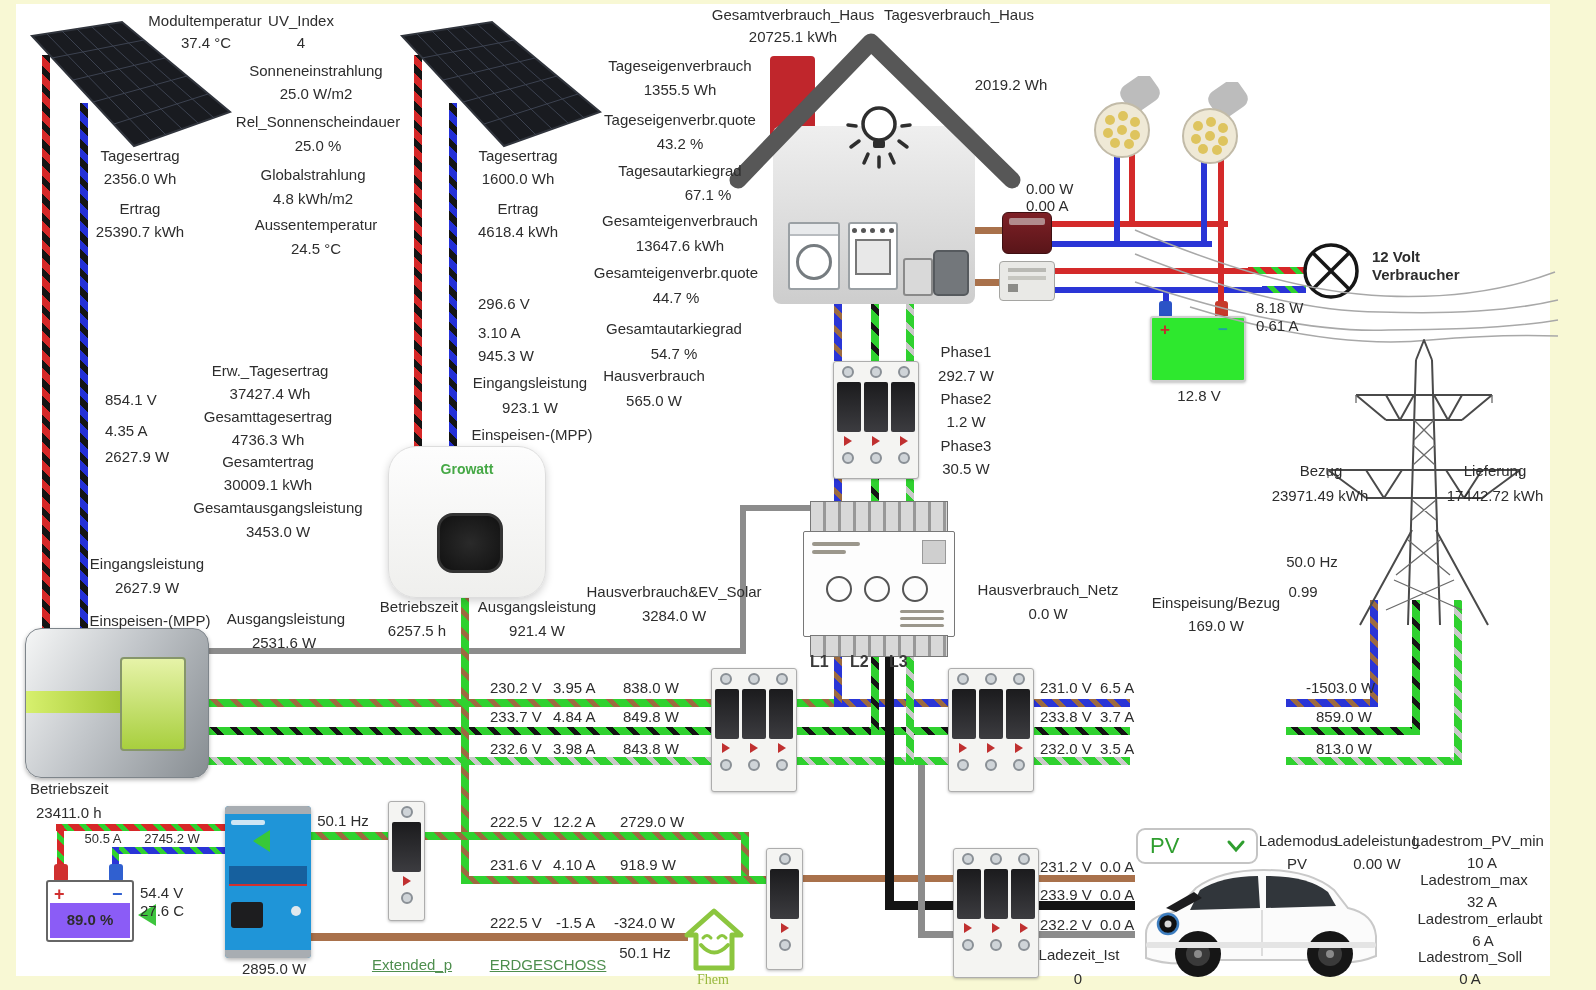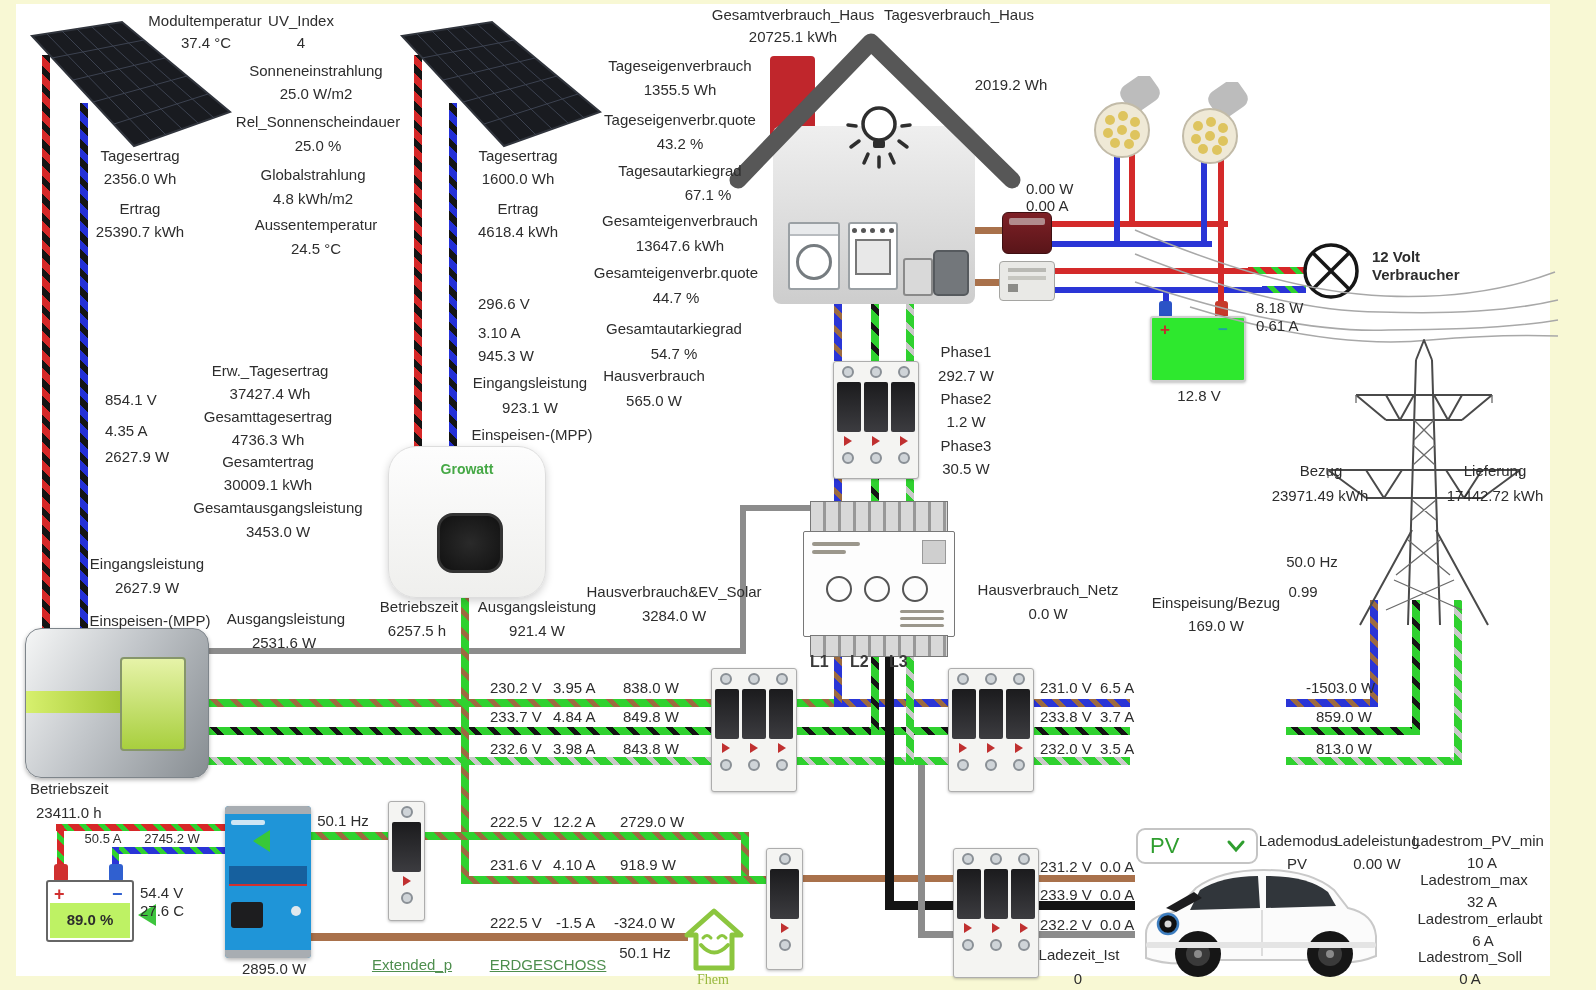--- a/index.html
+++ b/index.html
@@ -404,21 +404,21 @@
         <i></i>
       </div>
 </div>
 
 
 <div class="dev" style="left:54px;top:864px;width:14px;height:18px;background:#d03030;border-radius:3px;"></div>
 <div class="dev" style="left:109px;top:864px;width:14px;height:18px;background:#3060d0;border-radius:3px;"></div>
 <div class="dev" style="left:46px;top:880px;width:88px;height:62px;background:#fff;border:2px solid #666;border-radius:3px;box-sizing:border-box;">
   <span class="t" style="left:6px;top:2px;color:#d03030;font-weight:bold;font-size:18px;">+</span>
   <span class="t" style="left:64px;top:2px;color:#3060d0;font-weight:bold;font-size:18px;">−</span>
-  <div style="position:absolute;left:2px;top:21px;width:80px;height:35px;background:#bef264;">
+  <div style="position:absolute;left:2px;top:21px;width:80px;height:35px;background:#8b5cf6;">
     <span class="t c" style="left:40px;top:8px;font-weight:bold;">89.0 %</span>
   </div>
 </div>
 <div class="dev" style="left:138px;top:904px;width:0;height:0;border-right:18px solid #3ec53e;border-top:11px solid transparent;border-bottom:11px solid transparent;"></div>
 
 <div class="dev" style="left:225px;top:806px;width:86px;height:152px;background:#1f95d8;border-radius:4px;box-shadow:0 2px 4px rgba(0,0,0,.3);">
   <div style="position:absolute;left:0;top:0;width:86px;height:8px;background:#a8adb2;border-radius:4px 4px 0 0;"></div>
   <div style="position:absolute;left:0;bottom:0;width:86px;height:8px;background:#a8adb2;border-radius:0 0 4px 4px;"></div>
   <div class="bar" style="left:6px;top:14px;width:34px;height:5px;background:#cfe6f4;"></div>
   <div style="position:absolute;left:28px;top:24px;width:0;height:0;border-right:17px solid #38c838;border-top:11px solid transparent;border-bottom:11px solid transparent;"></div>

